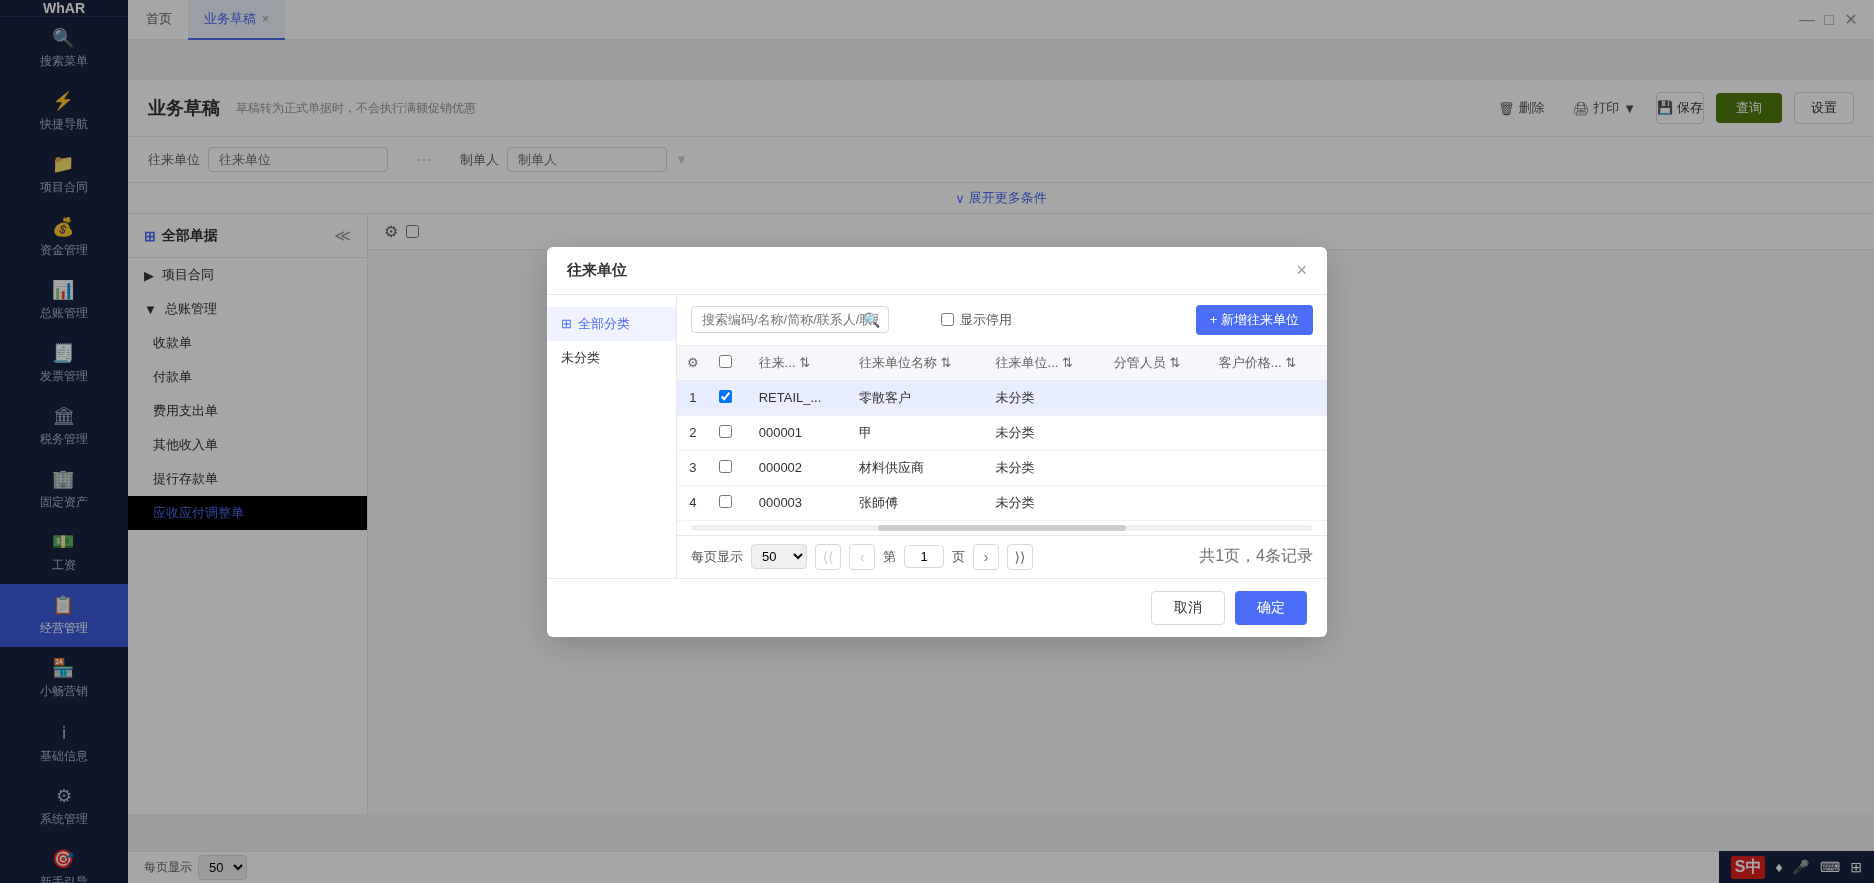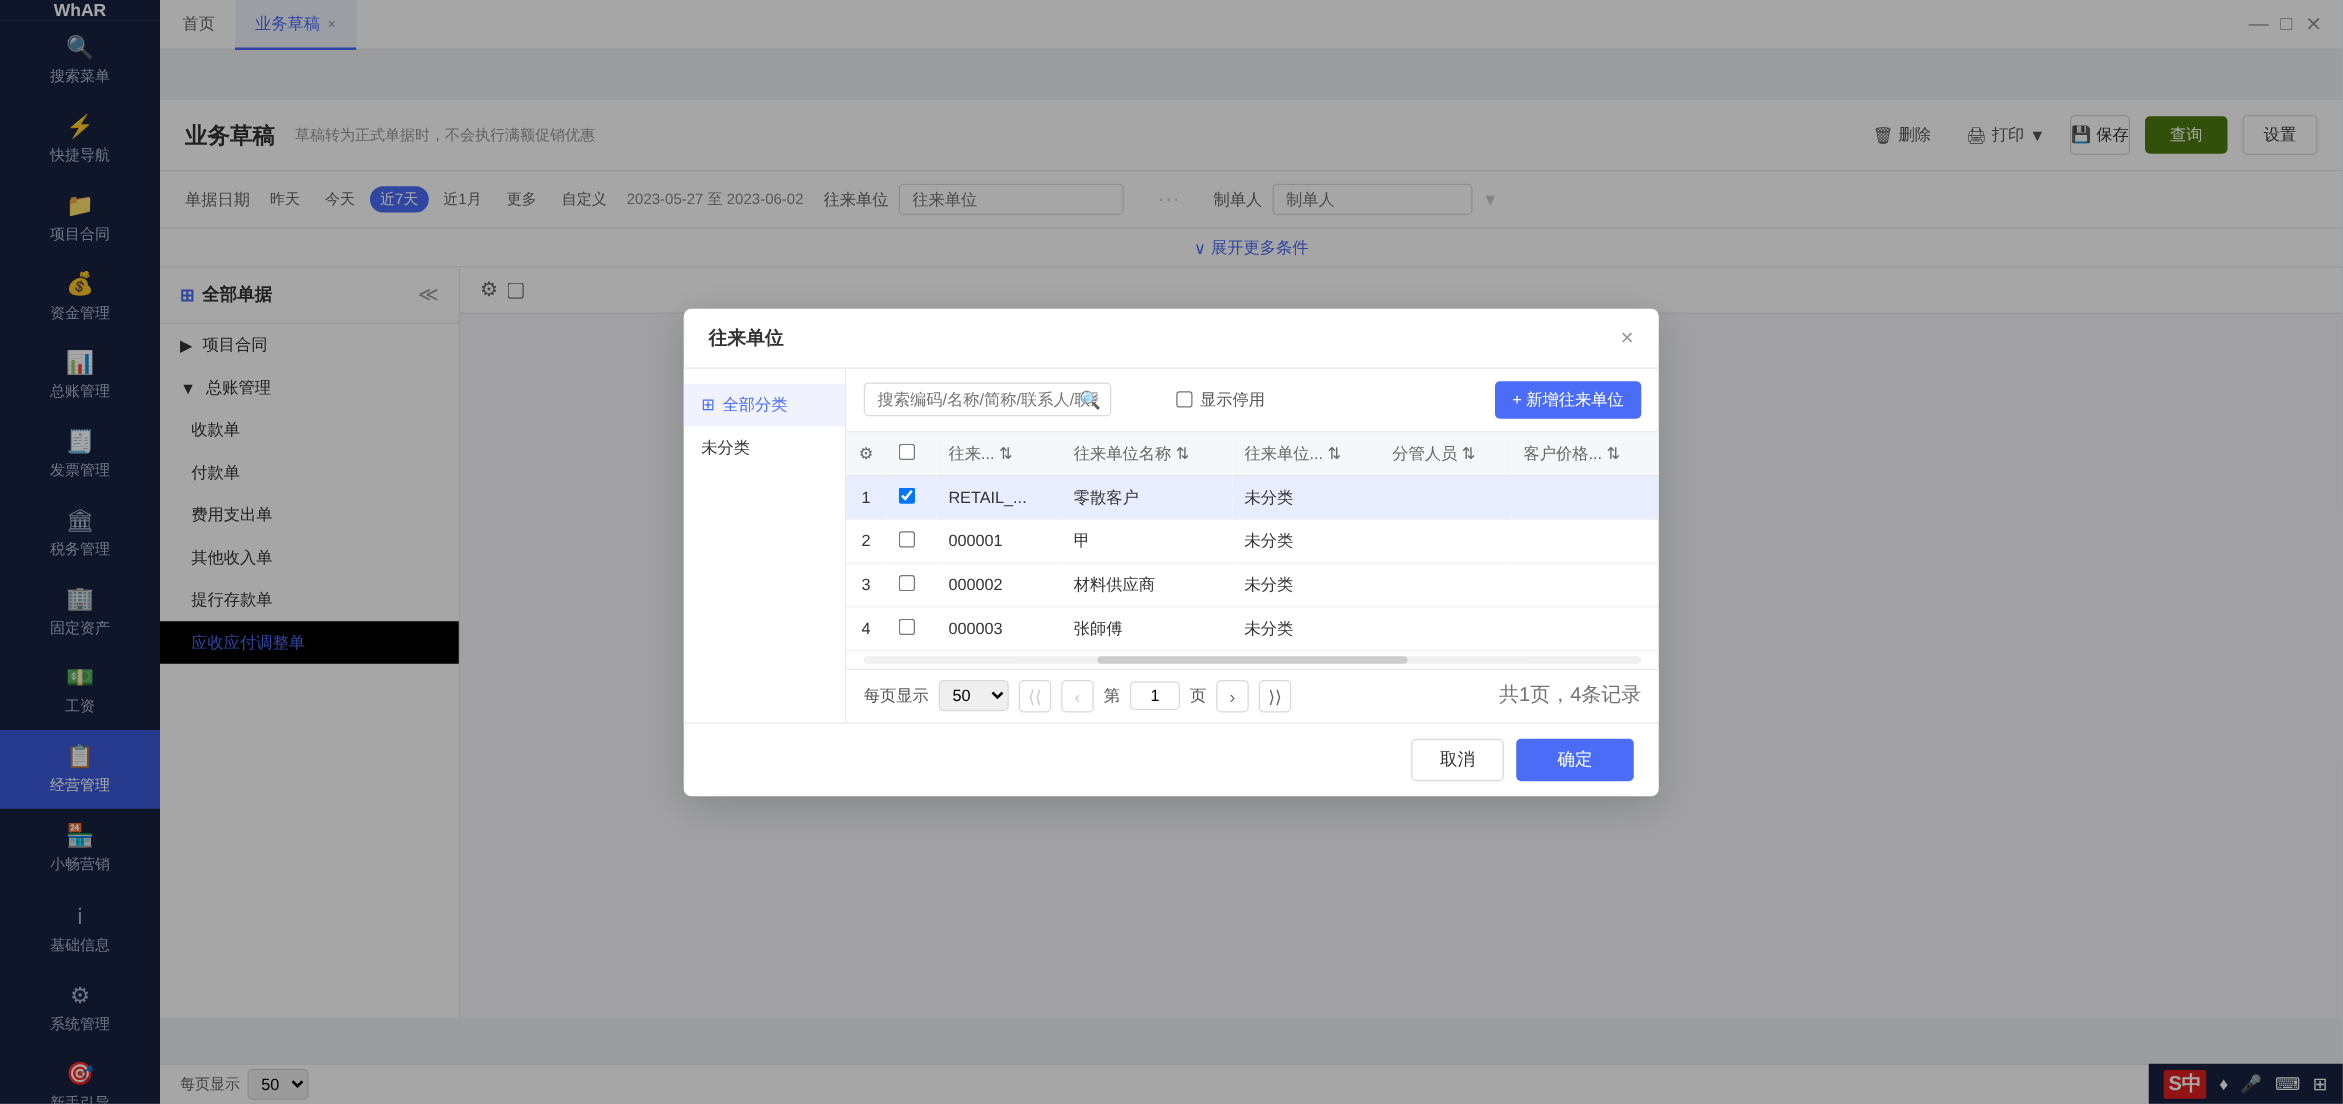--- a/index.html
+++ b/index.html
@@ -489,21 +489,21 @@
     .btn-cancel {
       padding: 7px 22px;
       border: 1px solid #d9d9d9;
       border-radius: 4px;
       background: #fff;
       color: #333;
       font-size: 14px;
       cursor: pointer;
     }
     .btn-confirm {
-      padding: 7px 33px;
+      padding: 7px 22px;
       background: #4a6cf7;
       color: #fff;
       border: none;
       border-radius: 4px;
       font-size: 14px;
       cursor: pointer;
     }
     .scrollbar-track {
       height: 6px;
       background: #f0f0f0;
@@ -654,32 +654,20 @@
       <button class="btn-query">
         <span>查询</span>
       </button>
       <button class="btn-settings">
         <span>设置</span>
       </button>
     </div>
   </div>
 
   <div class="filter-bar">
-    <div class="filter-item">
-      <span class="filter-label">单据日期</span>
-      <div class="date-pills">
-        <button class="date-pill">昨天</button>
-        <button class="date-pill">今天</button>
-        <button class="date-pill active">近7天</button>
-        <button class="date-pill">近1月</button>
-        <button class="date-pill">更多</button>
-        <button class="date-pill">自定义</button>
-      </div>
-      <span class="date-range">2023-05-27 至 2023-06-02</span>
-    </div>
     <div class="filter-item">
       <span class="filter-label">往来单位</span>
       <input class="filter-input" type="text" placeholder="往来单位" style="">
     </div>
     <div style="width:40px; text-align:center; color:#ccc; font-size:18px;">···</div>
     <div class="filter-item">
       <span class="filter-label">制单人</span>
       <input class="filter-input" type="text" placeholder="制单人" style="width: 160px;">
       <span style="color:#ccc;">▼</span>
     </div>

